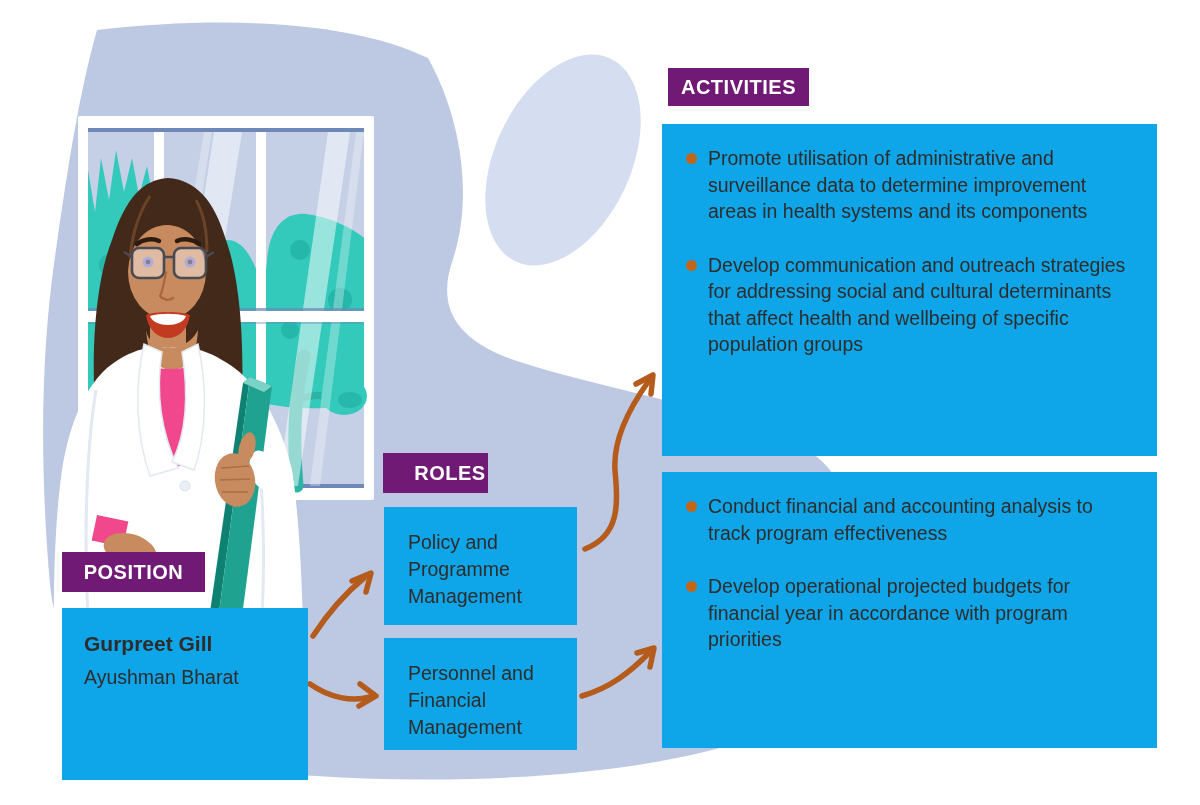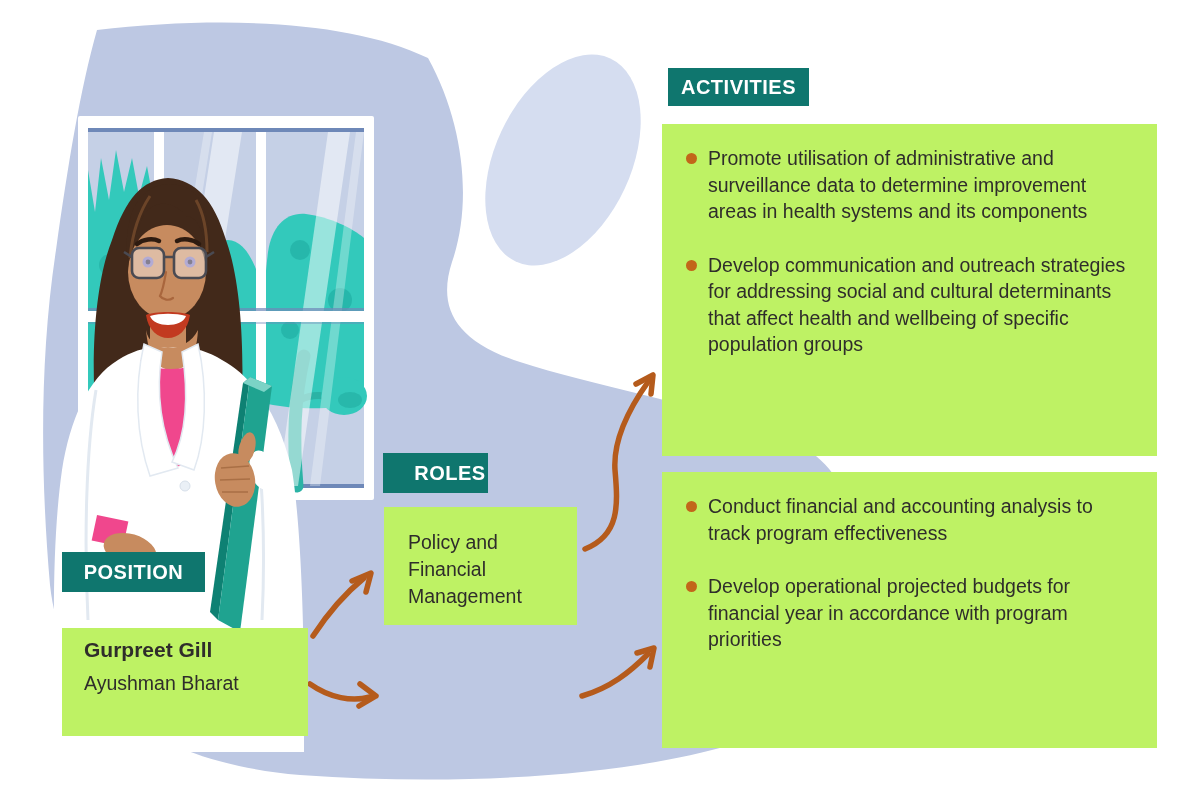--- a/index.html
+++ b/index.html
@@ -5,31 +5,31 @@
   * { margin:0; padding:0; box-sizing:border-box; }
   html,body { background:#ffffff; }
   body { font-family:"Liberation Sans","DejaVu Sans",sans-serif; }
   .canvas {
     position:relative; width:1200px; height:805px;
     background:#ffffff; overflow:hidden;
   }
   .bg-svg { position:absolute; left:0; top:0; width:1200px; height:805px; }
 
   .tag {
-    position:absolute; background:#0f766e; color:#ffffff;
+    position:absolute; background:#701a75; color:#ffffff;
     display:flex; align-items:center; justify-content:center;
     font-weight:bold; font-size:20px; letter-spacing:.5px;
   }
   .tag-position { left:62px;  top:552px; width:143px; height:40px; }
   .tag-roles    { left:383px; top:453px; width:105px; height:40px;padding-left:29px; }
   .tag-activities{ left:668px; top:68px;  width:141px; height:38px; }
 
-  .card { position:absolute; background:#bef264; color:#2F2D2B; }
-
-  .card-position { left:62px; top:608px; width:246px; height:108px; padding:10px 16px 0 22px;margin-top:20px; }
+  .card { position:absolute; background:#0ea5e9; color:#2F2D2B; }
+
+  .card-position { left:62px; top:608px; width:246px; height:172px; padding:24px 16px 0 22px; }
   .card-position .name { font-size:21px; font-weight:bold; margin-bottom:7px; }
   .card-position .line { font-size:19.5px; line-height:28px; }
 
   .card-role { font-size:19.5px; line-height:27px; }
   .card-role-1 { left:384px; top:507px; width:193px; height:118px; padding:22px 14px 0 24px; }
   .card-role-2 { left:384px; top:638px; width:193px; height:112px; padding:22px 14px 0 24px; }
 
   .card-activities { padding:21px 30px 0 24px; }
   .card-activities-1 { left:662px; top:124px; width:495px; height:332px; }
   .card-activities-2 { left:662px; top:472px; width:495px; height:276px; }
@@ -197,21 +197,24 @@
   </div>
   <div class="card card-position">
     <div class="name">Gurpreet Gill</div>
     <div class="line">Ayushman Bharat</div>
   </div>
 
   <div class="tag tag-roles">
     <span>ROLES</span>
   </div>
   <div class="card card-role card-role-1">
-    <span>Policy and Financial Management</span>
+    <span>Policy and Programme Management</span>
+  </div>
+  <div class="card card-role card-role-2">
+    <span>Personnel and Financial Management</span>
   </div>
 
   <div class="tag tag-activities">
     <span>ACTIVITIES</span>
   </div>
 
   <div class="card card-activities card-activities-1">
     <div class="bullet-item">
       <span class="bullet-dot"></span>
       <span class="bullet-text">Promote utilisation of administrative and surveillance data to determine improvement areas in health systems and its components</span>

